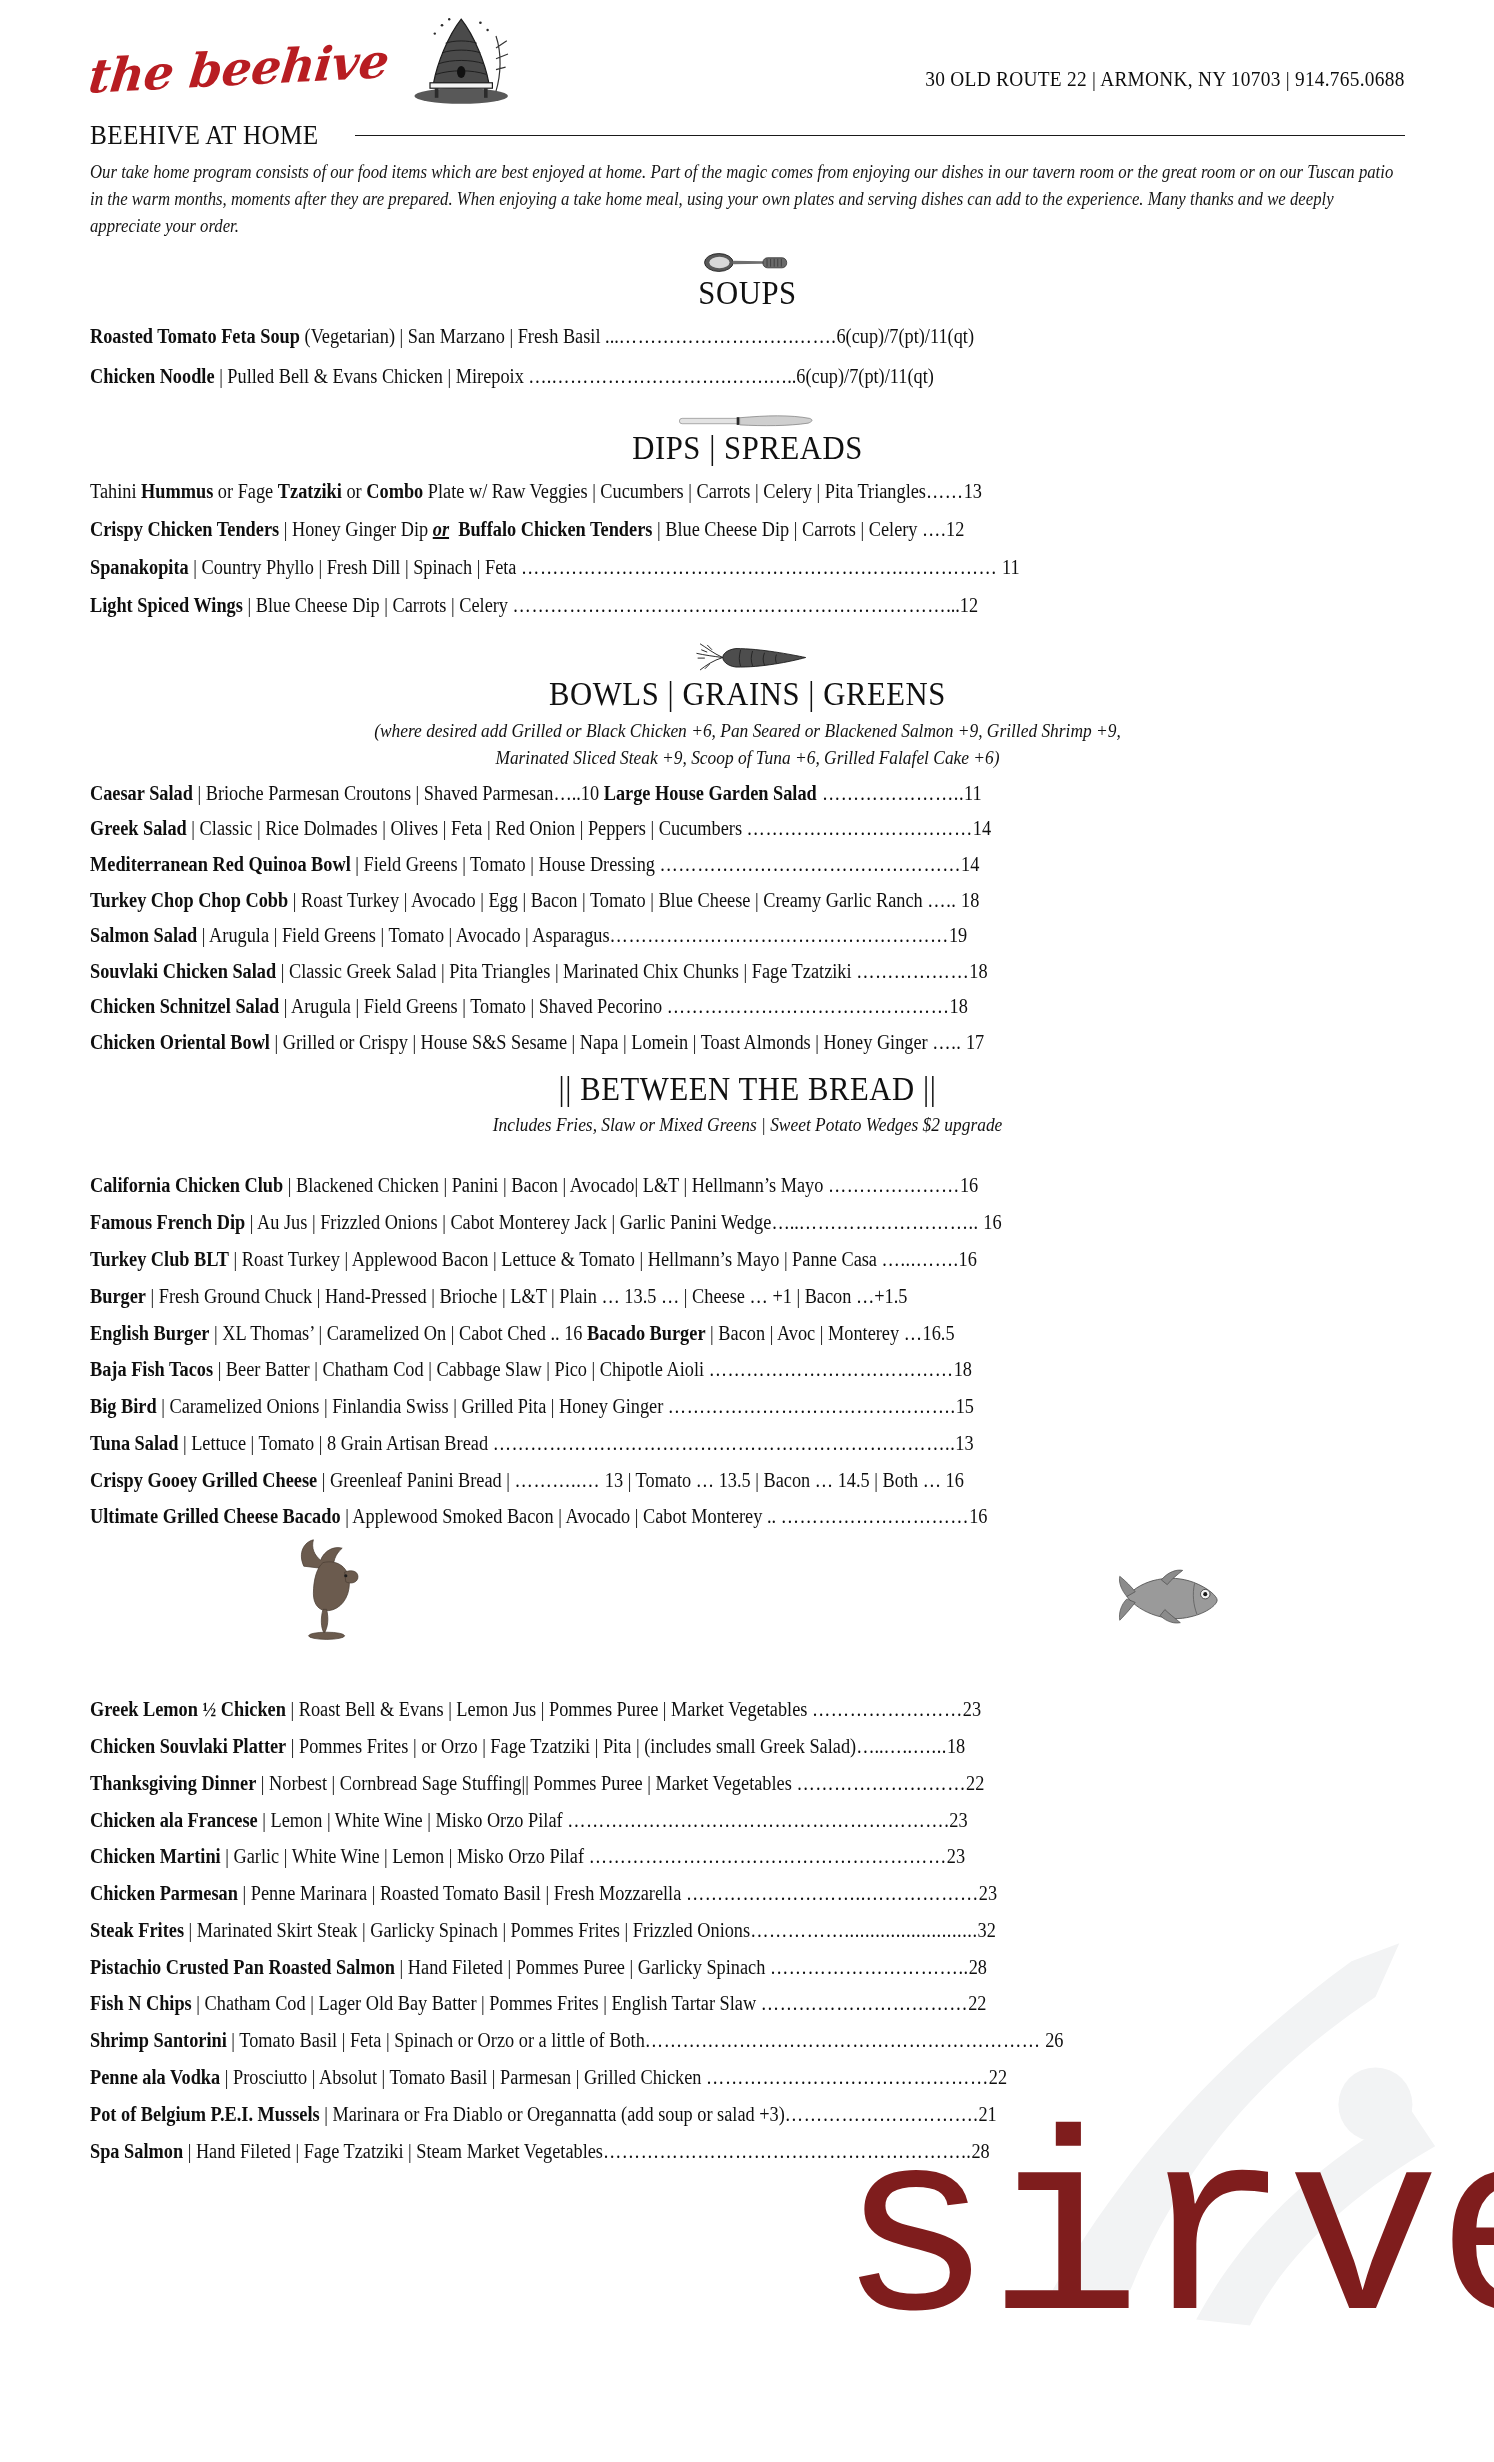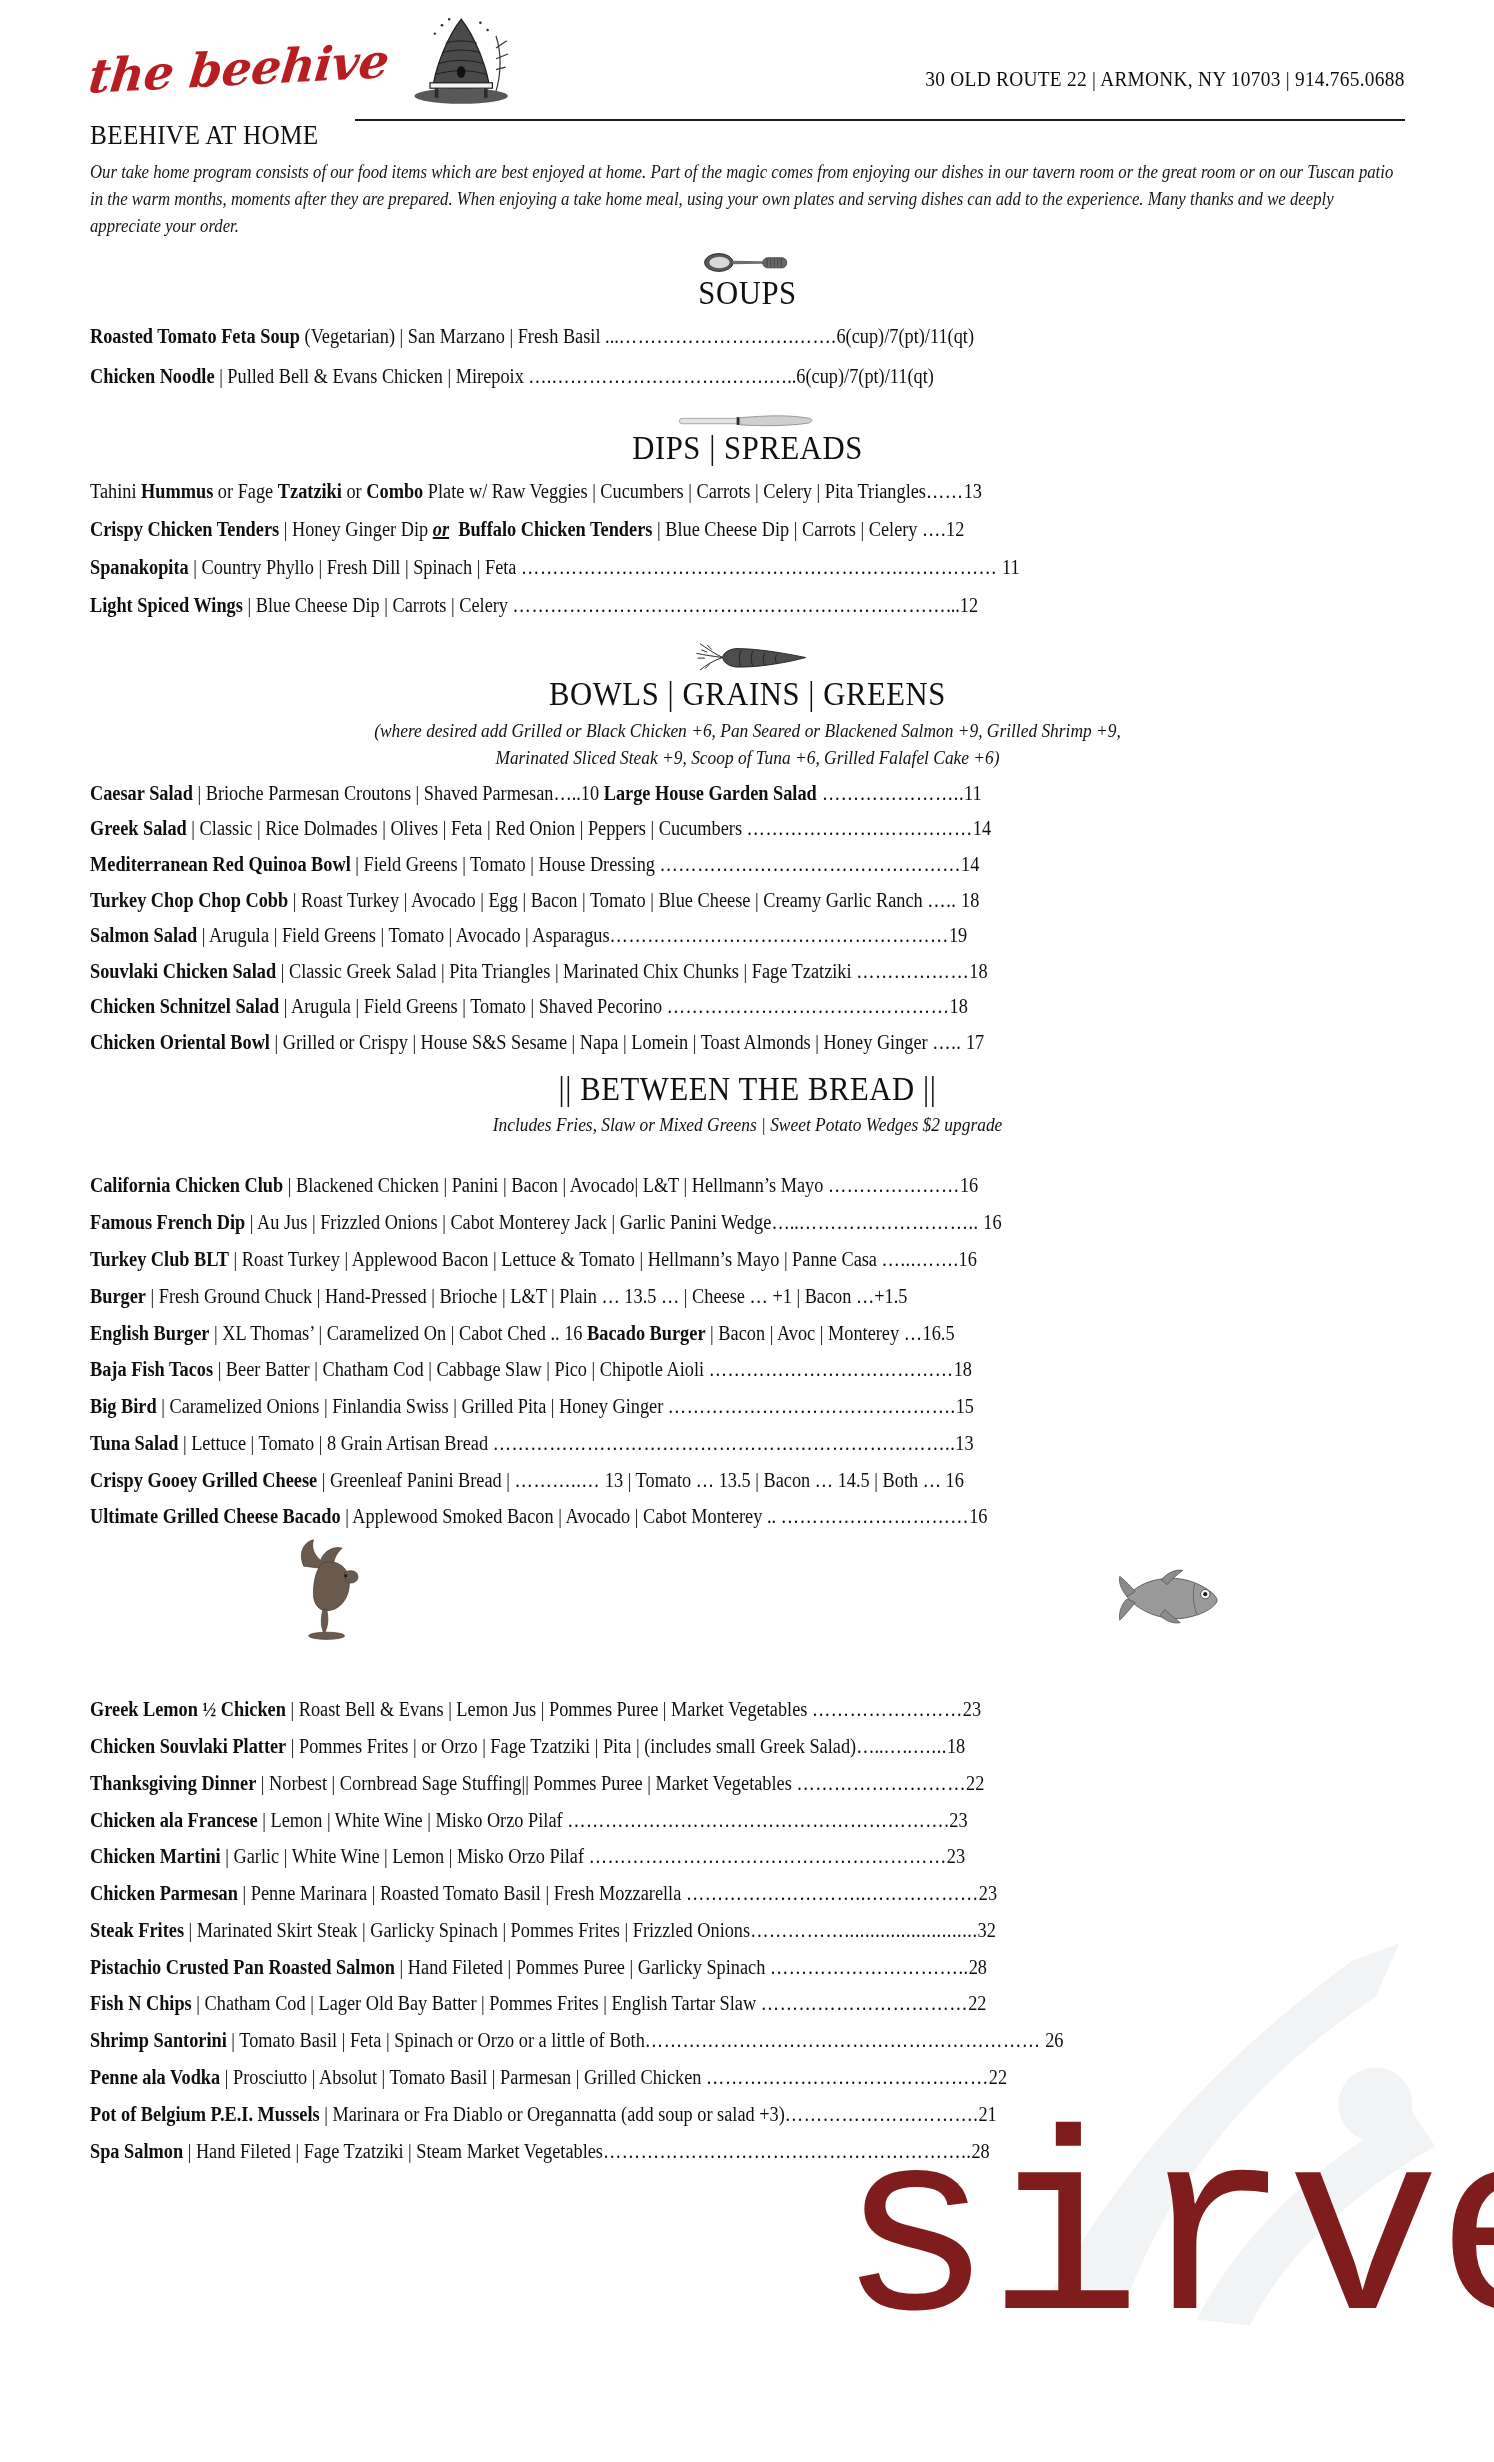--- a/index.html
+++ b/index.html
@@ -87,21 +87,21 @@
     letter-spacing: 0.3px;
     transform: scaleX(0.88);
     transform-origin: right center;
     white-space: nowrap;
     color: #0d0d0d;
   }
 
   
   .titlebar {
     display: flex;
-    align-items: flex-start;
+    align-items: center;
     gap: 16.7px;
     margin-top: 2.4px;
   }
   .titlebar .t {
     font-size: 27.5px;
     letter-spacing: 0.3px;
     transform: scaleX(0.92);
     transform-origin: left center;
     white-space: nowrap;
   }

